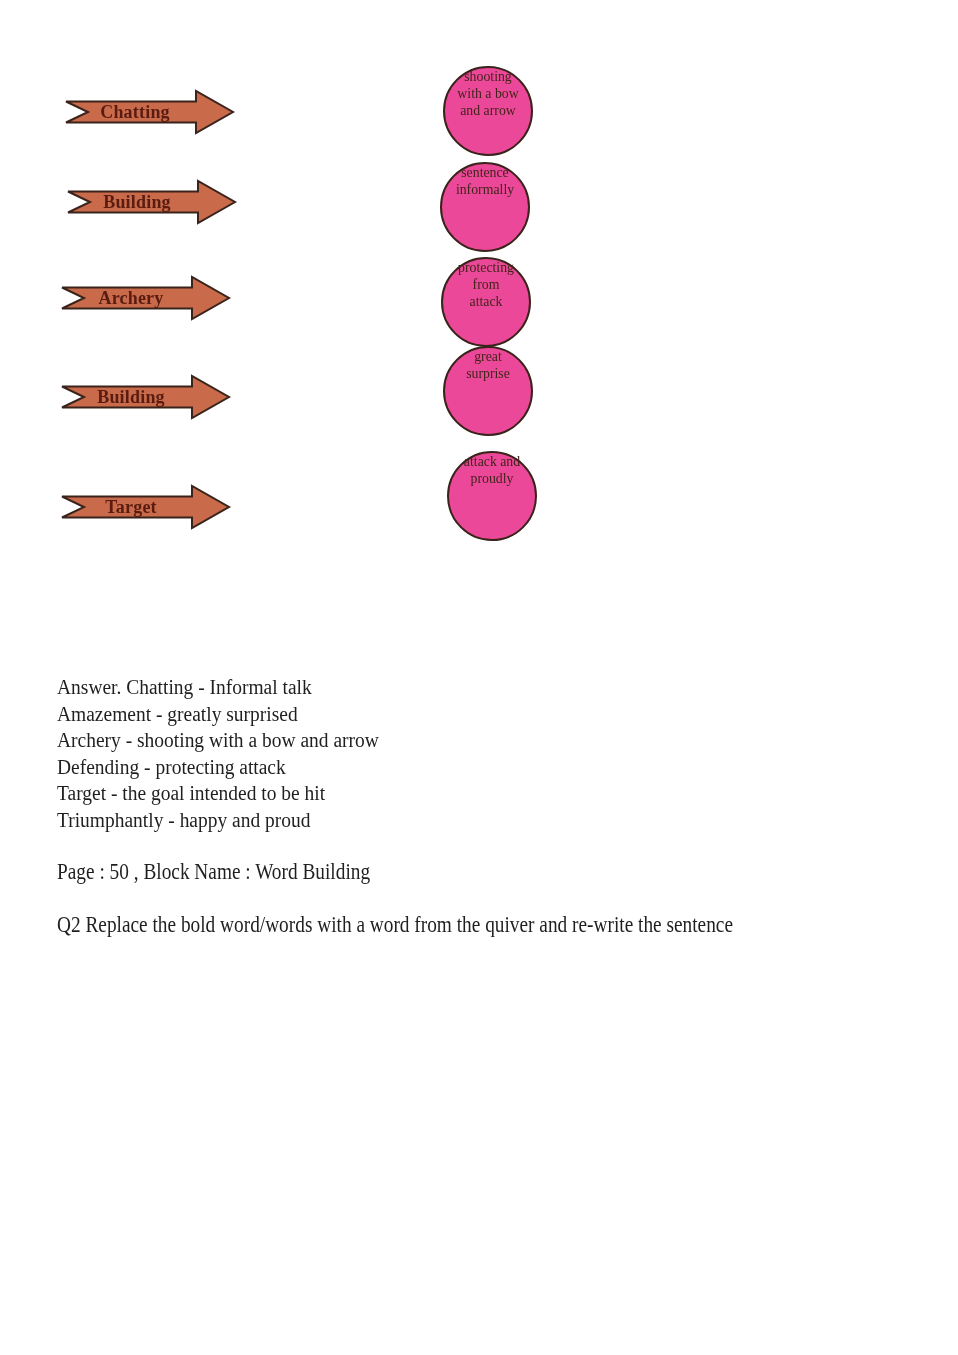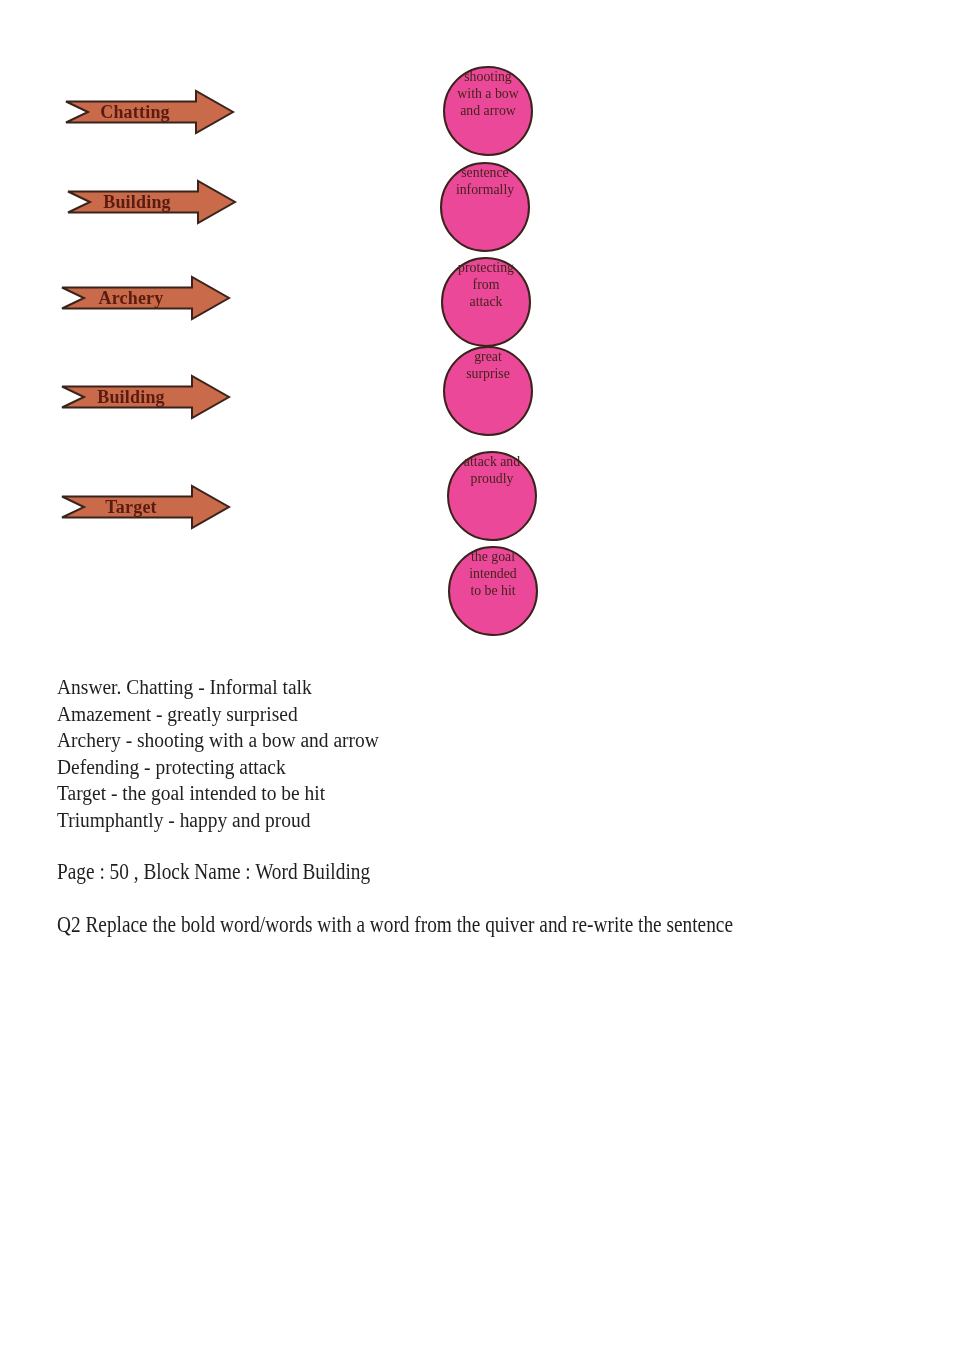--- a/index.html
+++ b/index.html
@@ -135,25 +135,20 @@
 attack</span>
   </div>
   <div class="circle" style="left:443px; top:346px;">
     <span class="circle-text">great
 surprise</span>
   </div>
   <div class="circle" style="left:447px; top:451px;">
     <span class="circle-text">attack and
 proudly</span>
   </div>
-  <div class="circle" style="left:448px; top:546px;">
-    <span class="circle-text">the goal
-intended
-to be hit</span>
-  </div>
 
   <div class="answer-block">
     <div>Answer. Chatting - Informal talk</div>
     <div>Amazement - greatly surprised</div>
     <div>Archery - shooting with a bow and arrow</div>
     <div>Defending - protecting attack</div>
     <div>Target - the goal intended to be hit</div>
     <div>Triumphantly - happy and proud</div>
   </div>
 

